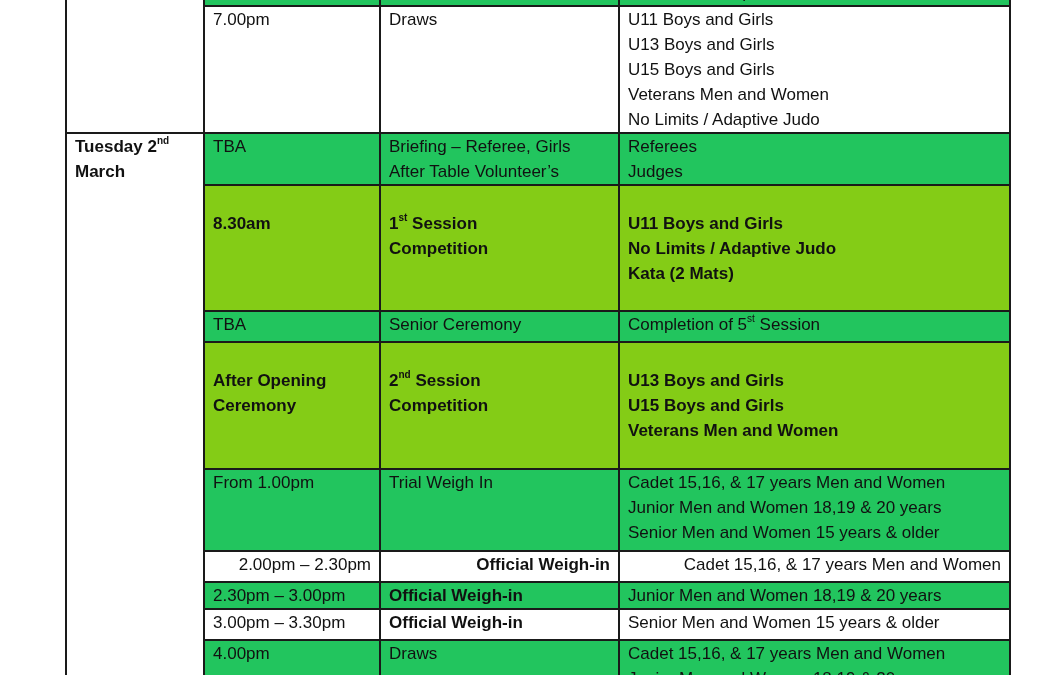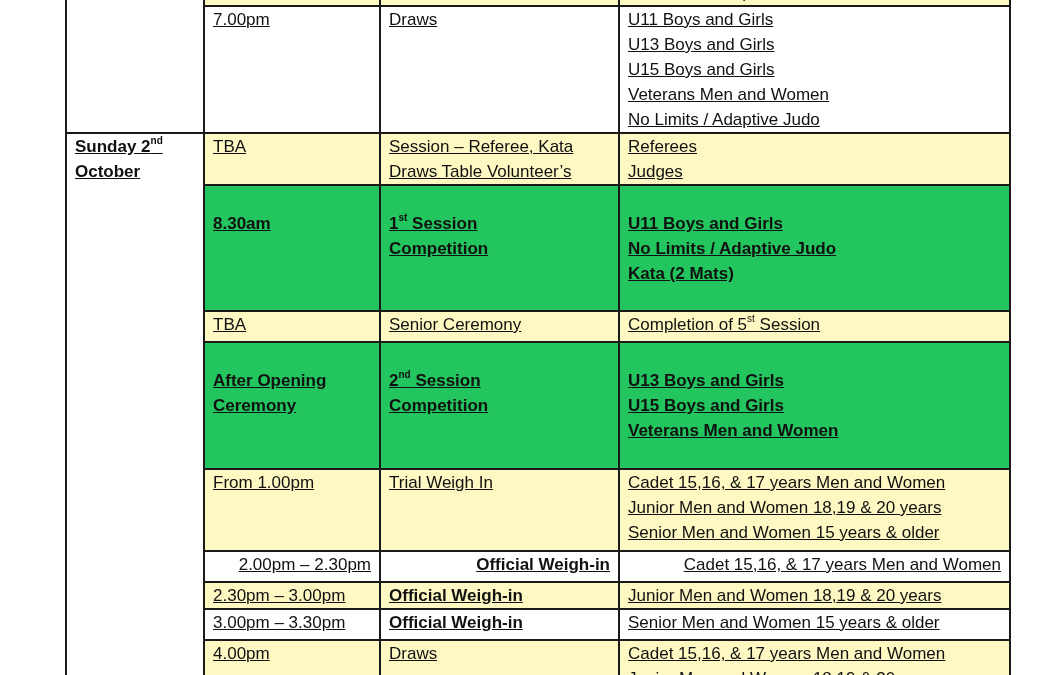--- a/index.html
+++ b/index.html
@@ -19,30 +19,29 @@
       width: 944px;
     }
     table.schedule td {
       border: 2px solid #1a1a1a;
       vertical-align: top;
       padding: 0 8px;
       font-size: 17px;
       line-height: 25px;
       overflow: hidden;
       white-space: nowrap;
-      text-decoration: underline;
     }
     col.c-day { width: 138px; }
     col.c-time { width: 176px; }
     col.c-event { width: 239px; }
     col.c-who { width: 391px; }
     td.day { background: #ffffff; font-weight: bold; }
-    .blue { background: #fef9c3; }
+    .blue { background: #22c55e; }
     .white { background: #ffffff; }
-    .yellow { background: #22c55e; font-weight: bold; }
+    .yellow { background: #84cc16; font-weight: bold; }
     .bold { font-weight: bold; margin-left: 38px; }
     sup { font-size: 10px; line-height: 0; position: relative; top: -1px; }
     .line { display: block; }
     .pad-top { padding-top: 25px !important; }
   </style>
 </head>
 <body>
 
 <div class="page">
   <table class="schedule">
@@ -68,27 +67,27 @@
           <span class="line">U11 Boys and Girls</span>
           <span class="line">U13 Boys and Girls</span>
           <span class="line">U15 Boys and Girls</span>
           <span class="line">Veterans Men and Women</span>
           <span class="line">No Limits / Adaptive Judo</span>
         </td>
       </tr>
 
       <tr style="height:52px;">
         <td class="day" rowspan="9">
-          <span>Sunday 2</span><sup>nd</sup>
-          <span class="line">October</span>
+          <span>Tuesday 2</span><sup>nd</sup>
+          <span class="line">March</span>
         </td>
         <td class="blue"><span>TBA</span></td>
         <td class="blue">
-          <span class="line">Session – Referee, Kata</span>
-          <span class="line">Draws Table Volunteer’s</span>
+          <span class="line">Briefing – Referee, Girls</span>
+          <span class="line">After Table Volunteer’s</span>
         </td>
         <td class="blue">
           <span class="line">Referees</span>
           <span class="line">Judges</span>
         </td>
       </tr>
 
       <tr style="height:126px;">
         <td class="yellow pad-top"><span>8.30am</span></td>
         <td class="yellow pad-top">

